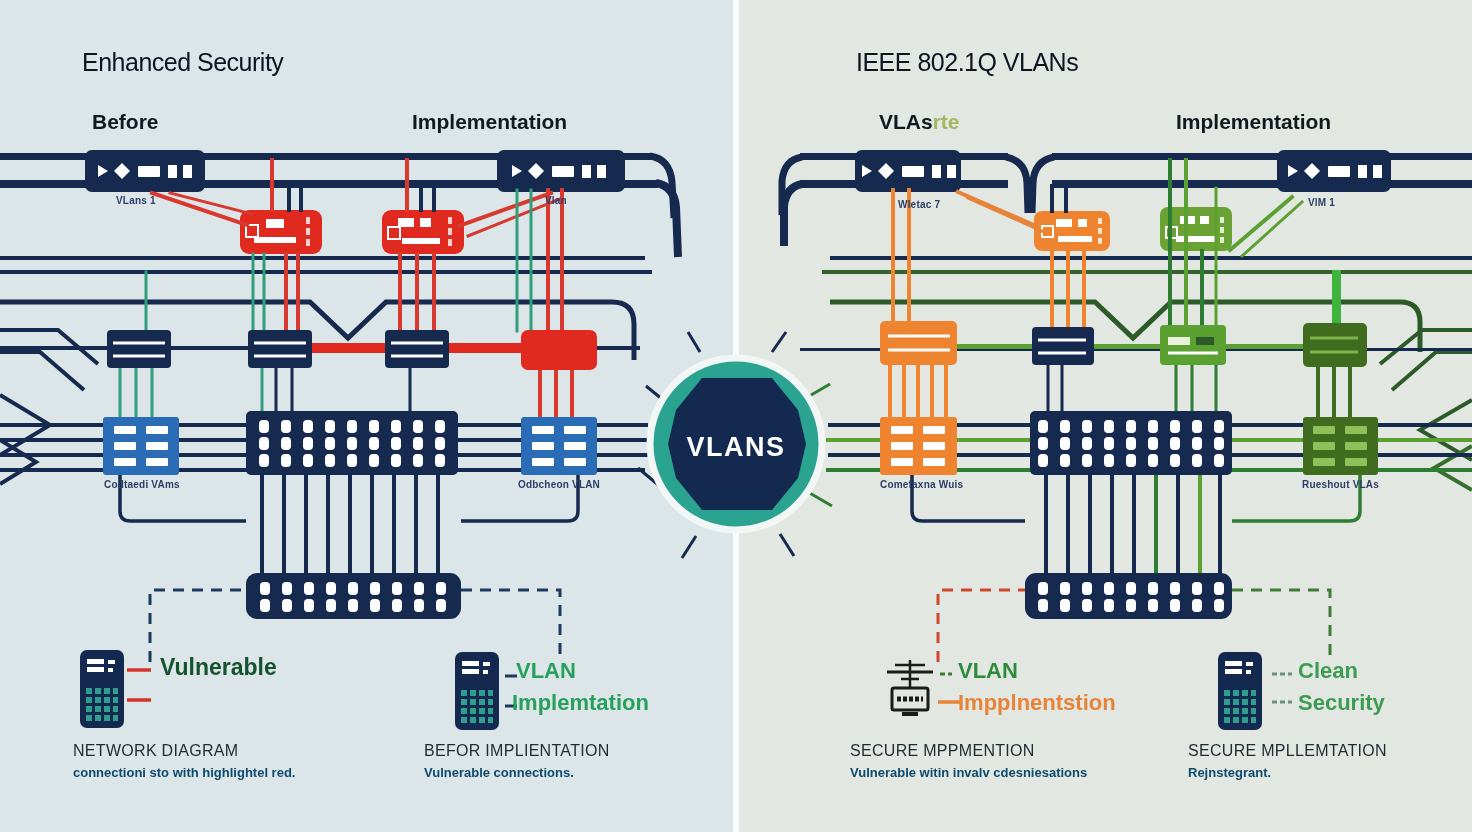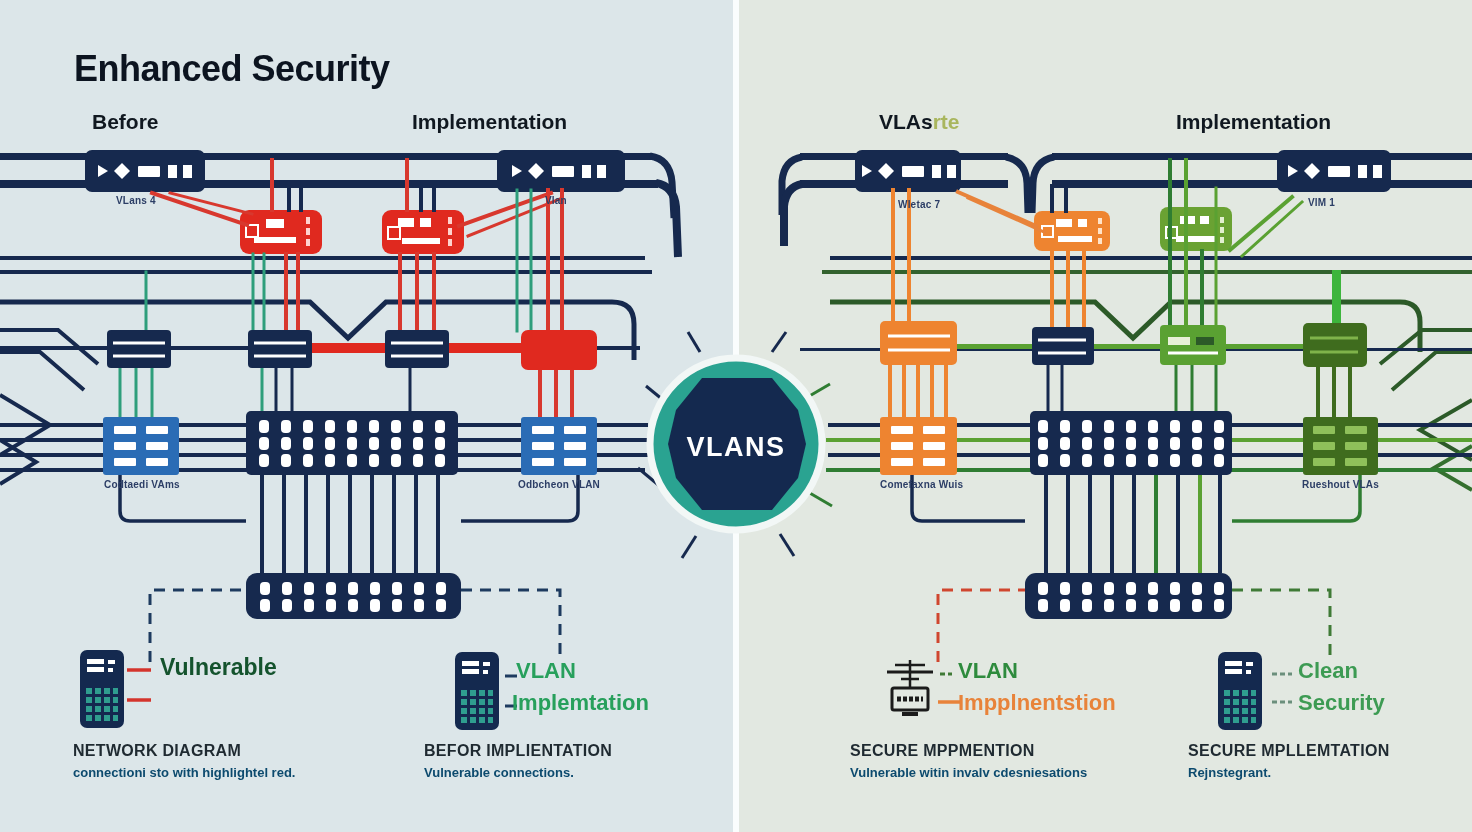--- a/index.html
+++ b/index.html
@@ -2,30 +2,30 @@
 <html><head>
 <meta charset="utf-8">
 <style>
   html,body{margin:0;padding:0;background:#cfd8da;}
   .stage{
     position:relative;width:1472px;height:832px;overflow:hidden;
     font-family:"Liberation Sans","DejaVu Sans",sans-serif;
   }
   .stage svg.art{position:absolute;left:0;top:0;}
   .txt{position:absolute;white-space:nowrap;}
-  .title{font-size:36px;font-weight:700;color:#0c1420;letter-spacing:-0.5px;}
+  .title{font-size:25px;font-weight:400;color:#0c1420;letter-spacing:-0.5px;margin-left:8px;}
   .subtitle{font-size:21px;font-weight:800;color:#101820;}
   .subtle-green{color:#a9b65e;}
   .devlabel{font-size:10px;font-weight:600;color:#2c3e66;letter-spacing:0.2px;}
   .legend-red{font-size:23px;font-weight:800;color:#14532d;}
   .legend-green{font-size:22px;font-weight:800;color:#27a05c;}
   .legend-green2{font-size:22px;font-weight:800;color:#2e8b3d;}
   .legend-orange{font-size:22px;font-weight:800;color:#e8833a;}
   .legend-clean{font-size:22px;font-weight:800;color:#3d9b53;}
-  .cap-head{font-size:16px;font-weight:700;color:#1f2a31;letter-spacing:0.3px;}
+  .cap-head{font-size:16px;font-weight:400;color:#1f2a31;letter-spacing:0.3px;}
   .cap-body{font-size:13px;font-weight:700;color:#0c4a6e;}
   .badge{
     font-size:27px;font-weight:800;color:#ffffff;letter-spacing:1.5px;
     transform:translate(-50%,-50%);
   }
 </style>
 </head>
 <body>
 
 <div class="stage">
@@ -430,34 +430,35 @@
     <g stroke="#6b8f7c" stroke-width="3" stroke-dasharray="5 3">
       <line x1="1272" y1="674" x2="1292" y2="674"></line>
       <line x1="1272" y1="702" x2="1292" y2="702"></line>
     </g>
   </g>
 </svg>
 
 <div class="txt title" style="left:74px;top:48px">Enhanced Security</div>
 <div class="txt subtitle" style="left:92px;top:110px">Before</div>
 <div class="txt subtitle" style="left:412px;top:110px">Implementation</div>
-<div class="txt devlabel" style="left:116px;top:195px">VLans 4</div>
+<div class="txt devlabel" style="left:116px;top:195px">VLans 1</div>
 <div class="txt devlabel" style="left:545px;top:195px">Vlan</div>
 <div class="txt devlabel" style="left:104px;top:479px">Codtaedi VAms</div>
 <div class="txt devlabel" style="left:518px;top:479px">Odbcheon VLAN</div>
 <div class="txt legend-red" style="left:160px;top:654px">Vulnerable</div>
 <div class="txt legend-green" style="left:516px;top:658px">VLAN</div>
 <div class="txt legend-green" style="left:512px;top:690px">Implemtation</div>
 <div class="txt cap-head" style="left:73px;top:742px">NETWORK DIAGRAM</div>
 <div class="txt cap-body" style="left:73px;top:765px">connectioni sto with highlightel red.</div>
 <div class="txt cap-head" style="left:424px;top:742px">BEFOR IMPLIENTATION</div>
 <div class="txt cap-body" style="left:424px;top:765px">Vulnerable connections.</div>
 
 <div class="txt badge" style="left:736px;top:447px">VLANS</div>
 
+<div class="txt title" style="left:848px;top:48px">IEEE 802.1Q VLANs</div>
 <div class="txt subtitle" style="left:879px;top:110px"><span>VLAs</span><span class="subtle-green">rte</span></div>
 <div class="txt subtitle" style="left:1176px;top:110px">Implementation</div>
 <div class="txt devlabel" style="left:898px;top:199px">Wletac 7</div>
 <div class="txt devlabel" style="left:1308px;top:197px">VlM 1</div>
 <div class="txt devlabel" style="left:880px;top:479px">Comefaxna Wuis</div>
 <div class="txt devlabel" style="left:1302px;top:479px">Rueshout VLAs</div>
 <div class="txt legend-green2" style="left:958px;top:658px">VLAN</div>
 <div class="txt legend-orange" style="left:958px;top:690px">Impplnentstion</div>
 <div class="txt legend-clean" style="left:1298px;top:658px">Clean</div>
 <div class="txt legend-clean" style="left:1298px;top:690px">Security</div>

